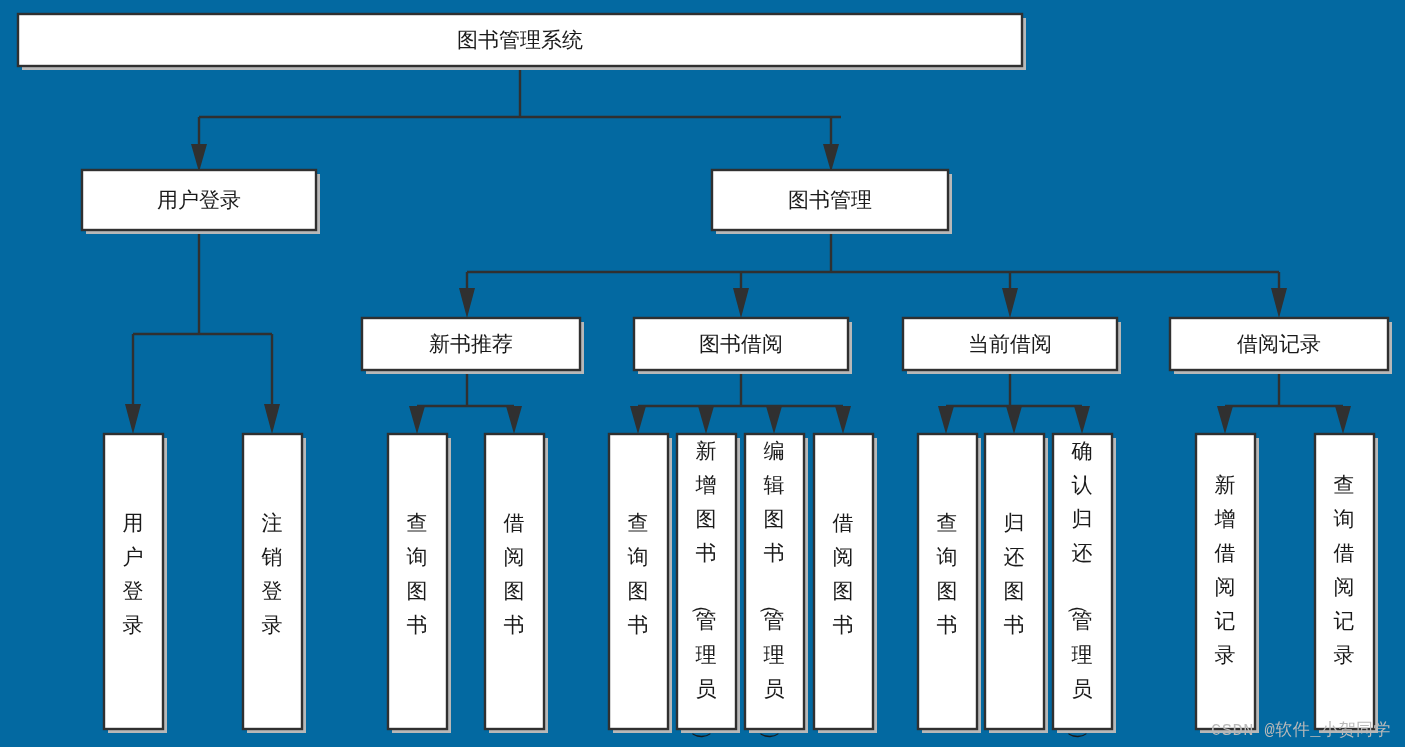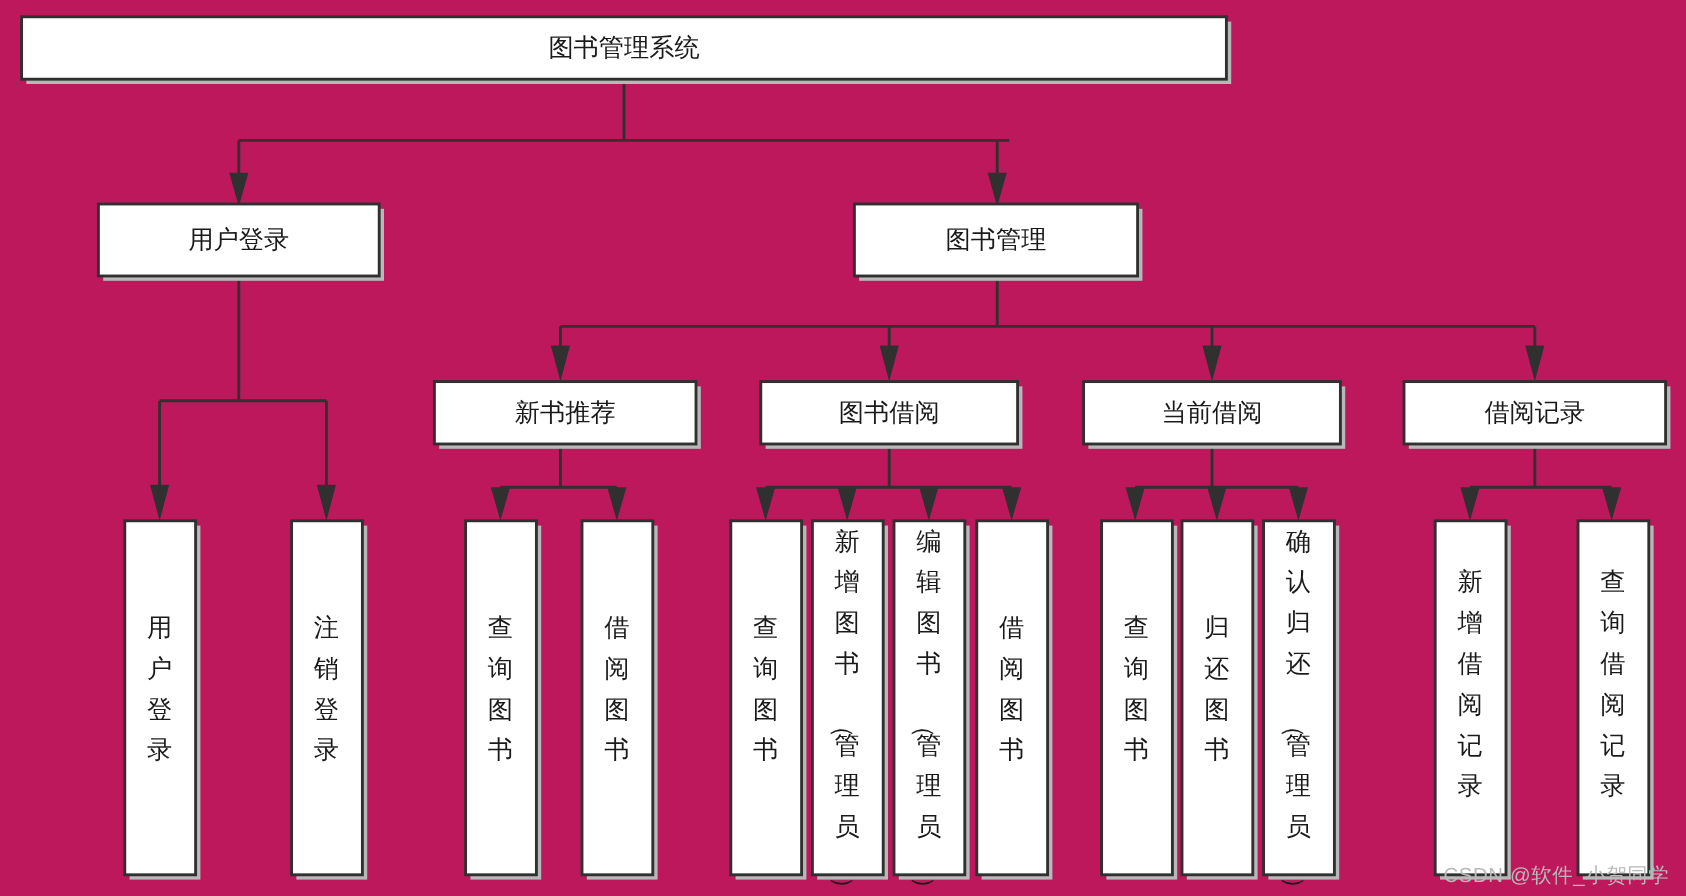--- a/index.html
+++ b/index.html
@@ -8,21 +8,21 @@
     padding: 0;
     background: #ffffff;
   }
   body {
     font-family: "DejaVu Sans", "Liberation Sans", sans-serif;
   }
   #canvas-wrap {
     position: relative;
     width: 1405px;
     height: 747px;
-    background: #be185d;
+    background: #0369a1;
     overflow: hidden;
   }
   svg#diagram {
     position: absolute;
     left: 0;
     top: 0;
     width: 1405px;
     height: 747px;
     display: block;
   }
@@ -55,21 +55,21 @@
   .node-label-v {
     font-family: "DejaVu Sans", "Liberation Sans", sans-serif;
     font-size: 21px;
     fill: #1a1a1a;
     text-anchor: middle;
   }
   .watermark {
     position: absolute;
     right: 14px;
     bottom: 6px;
-    font-family: Liberation Sans, sans-serif;
+    font-family: Liberation Mono, monospace;
     font-size: 17px;
     color: #b9b9b9;
     letter-spacing: 0.5px;
     white-space: nowrap;
     user-select: none;
   }
 </style>
 </head>
 <body>
 

